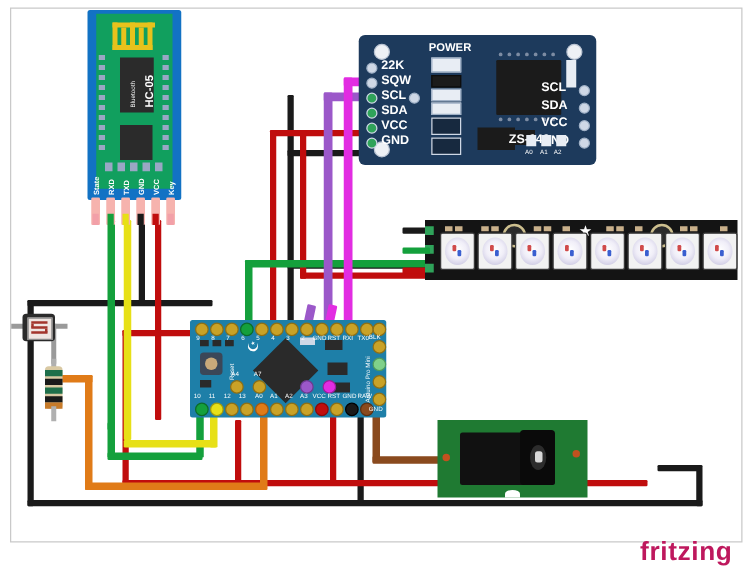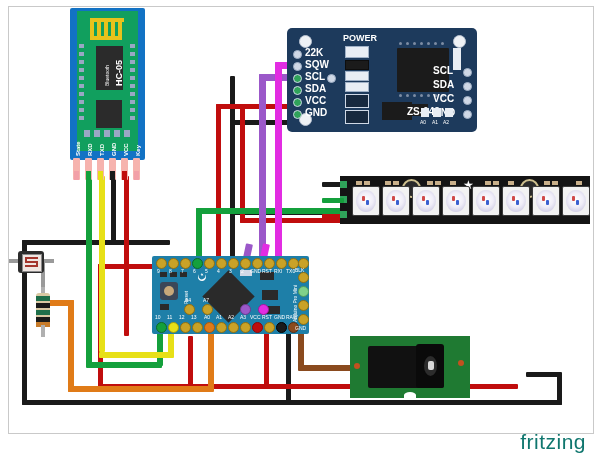--- a/index.html
+++ b/index.html
@@ -68,21 +68,21 @@
   
   #ldr{position:absolute;left:18px;top:251px;width:26px;height:22px;background:#2b2b2b;border-radius:3px;}
   #ldrface{position:absolute;left:4px;top:3px;width:18px;height:16px;background:#efe6e2;border:1px solid #8a8a8a;}
   .ldrzig{position:absolute;background:#a3352c;}
   .ldrleg{position:absolute;background:#9a9a9a;}
   #res{position:absolute;left:36px;top:287px;width:14px;height:46px;}
   #resbody{position:absolute;left:0px;top:6px;width:14px;height:34px;background:#d9c9a3;border-radius:3px;}
   .band{position:absolute;left:0px;width:14px;height:5px;}
   .resleg{position:absolute;left:5px;width:4px;background:#b0b0b0;}
 
-  #fritz{position:absolute;right:14px;bottom:6px;color:#0f766e;font-size:21px;letter-spacing:0.5px;}
+  #fritz{position:absolute;right:14px;bottom:6px;color:#be185d;font-size:21px;letter-spacing:0.5px;font-weight:bold;}
 </style>
 </head>
 <body>
 
 <div id="canvas">
   <div id="board"></div>
 
   <div class="wire" style="left:22px;top:240px;width:5px;height:165px;background:#1a1a1a;"></div>
   <div class="wire" style="left:22px;top:240px;width:148px;height:5px;background:#1a1a1a;"></div>
   <div class="wire" style="left:22px;top:400px;width:540px;height:5px;background:#1a1a1a;"></div>

